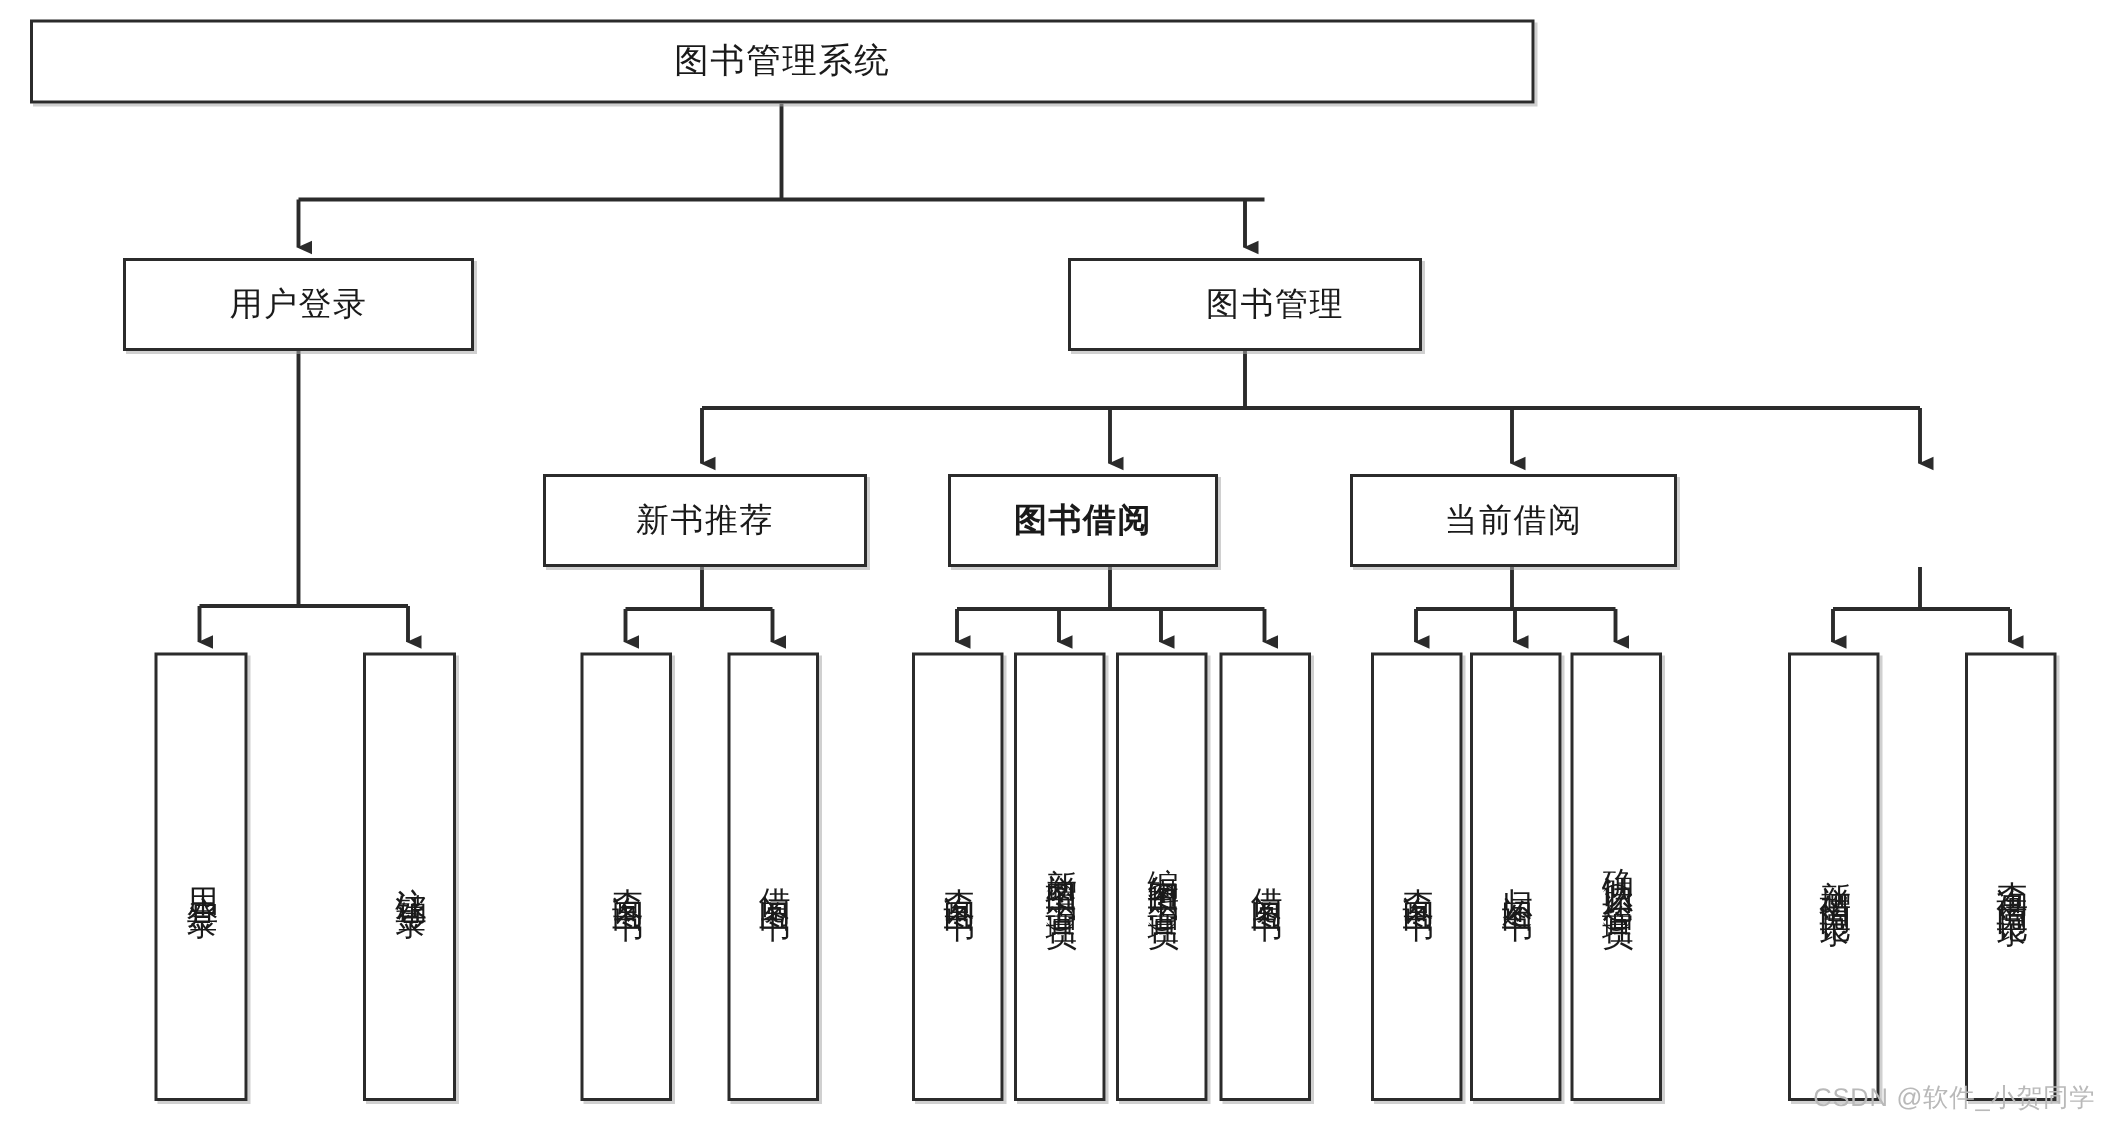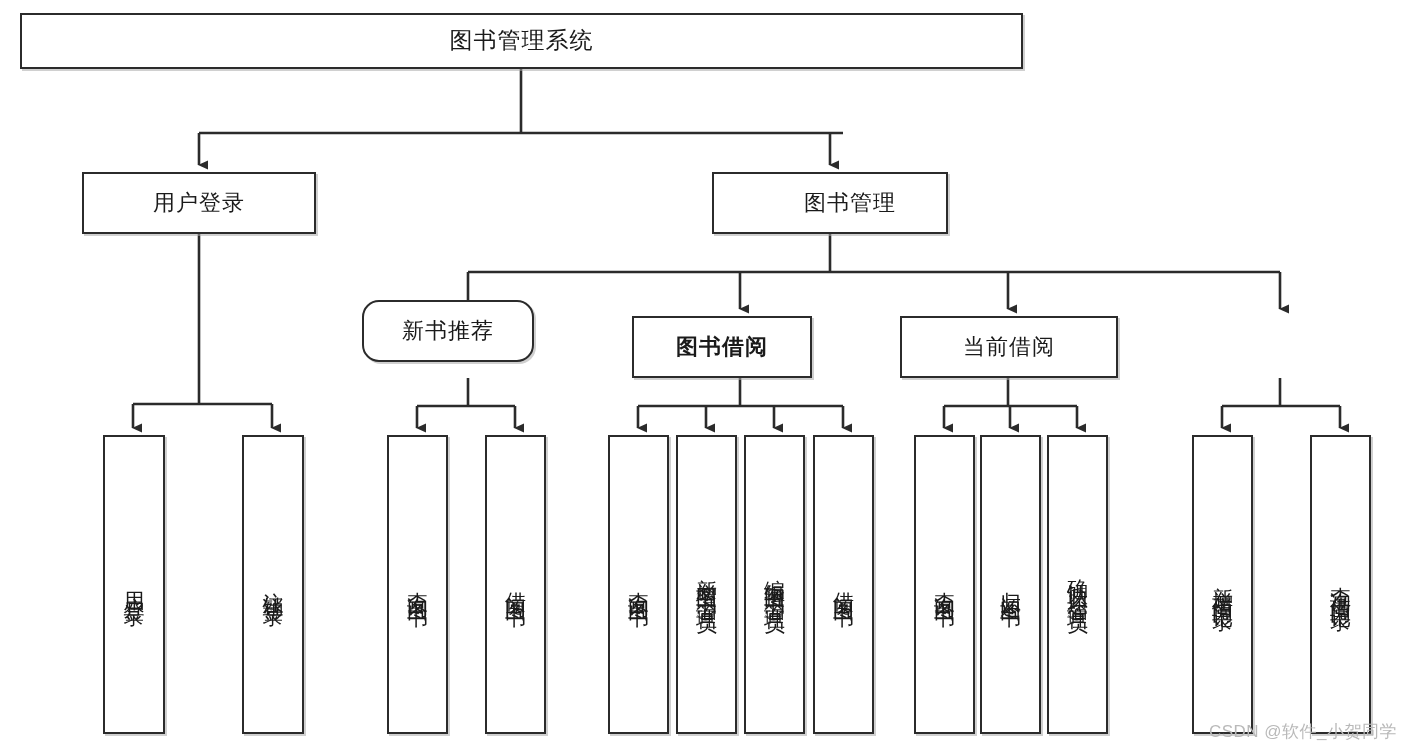--- a/index.html
+++ b/index.html
@@ -127,21 +127,21 @@
     <span class="lbl">图书管理系统</span>
   </div>
 
   <div class="node horiz" style="left:82px; top:172px; width:234px; height:62px;">
     <span class="lbl">用户登录</span>
   </div>
   <div class="node horiz" style="left:712px; top:172px; width:236px; height:62px;padding-left:40px;">
     <span class="lbl">图书管理</span>
   </div>
 
-  <div class="node horiz" style="left:362px; top:300px; width:172px; height:62px;border-radius:17px;">
+  <div class="node horiz" style="left:362px; top:316px; width:216px; height:62px;">
     <span class="lbl">新书推荐</span>
   </div>
   <div class="node horiz" style="left:632px; top:316px; width:180px; height:62px;font-weight:bold;">
     <span class="lbl">图书借阅</span>
   </div>
   <div class="node horiz" style="left:900px; top:316px; width:218px; height:62px;">
     <span class="lbl">当前借阅</span>
   </div>
 
   <div class="node vert" style="left:103px; top:435px; width:62px; height:299px;">

